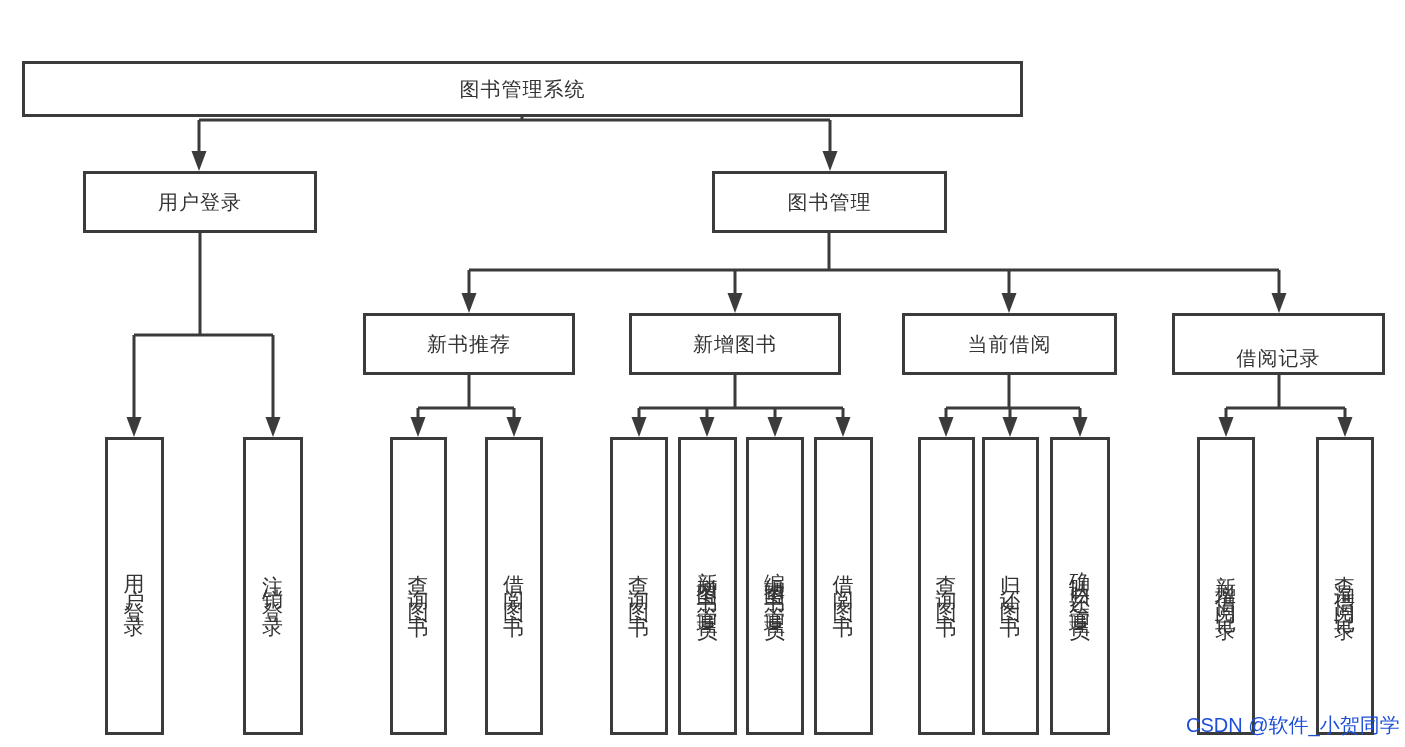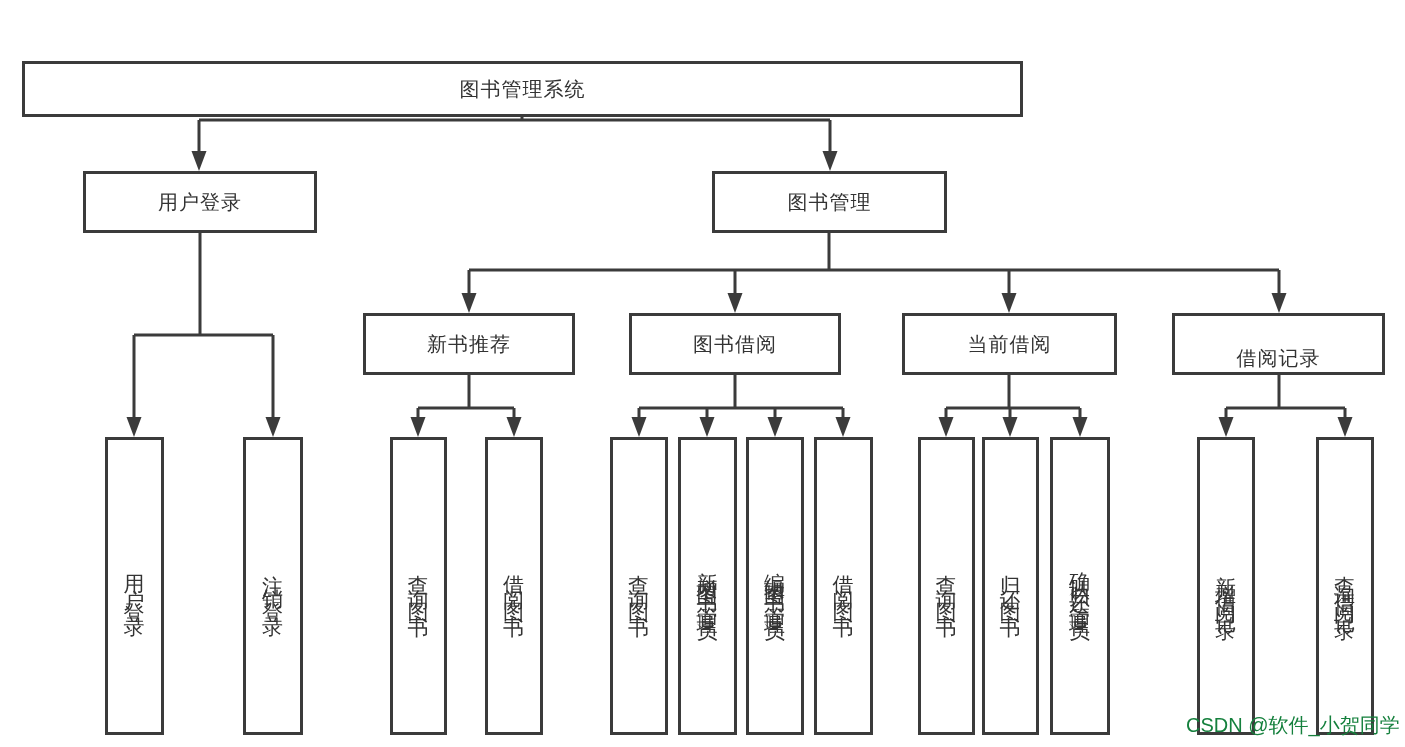--- a/index.html
+++ b/index.html
@@ -80,21 +80,21 @@
     <span>用户登录</span>
   </div>
   <div class="box" style="left:363px;top:313px;width:212px;height:62px;">
     <span>新书推荐</span>
   </div>
 
   <div class="box" style="left:712px;top:171px;width:235px;height:62px;">
     <span>图书管理</span>
   </div>
   <div class="box" style="left:629px;top:313px;width:212px;height:62px;">
-    <span>图书借阅</span>
+    <span>新增图书</span>
   </div>
   <div class="box" style="left:902px;top:313px;width:215px;height:62px;">
     <span>当前借阅</span>
   </div>
   <div class="box" style="left:1172px;top:313px;width:213px;height:62px;align-items:flex-end;">
     <span>借阅记录</span>
   </div>
 
   <div class="box leaf" style="left:105px;top:437px;width:59px;height:298px;">
     <span class="vtext">用户登录</span>
@@ -133,14 +133,14 @@
     <span class="vtext tight">确认归还（管理员）</span>
   </div>
 
   <div class="box leaf" style="left:1197px;top:437px;width:58px;height:298px;">
     <span class="vtext med">新增借阅记录</span>
   </div>
   <div class="box leaf" style="left:1316px;top:437px;width:58px;height:298px;">
     <span class="vtext med">查询借阅记录</span>
   </div>
 
-  <div id="watermark" style="color: #15803d;">CSDN @软件_小贺同学</div>
+  <div id="watermark" style="color: #1d4ed8;">CSDN @软件_小贺同学</div>
 </div>
 
 </body></html>

